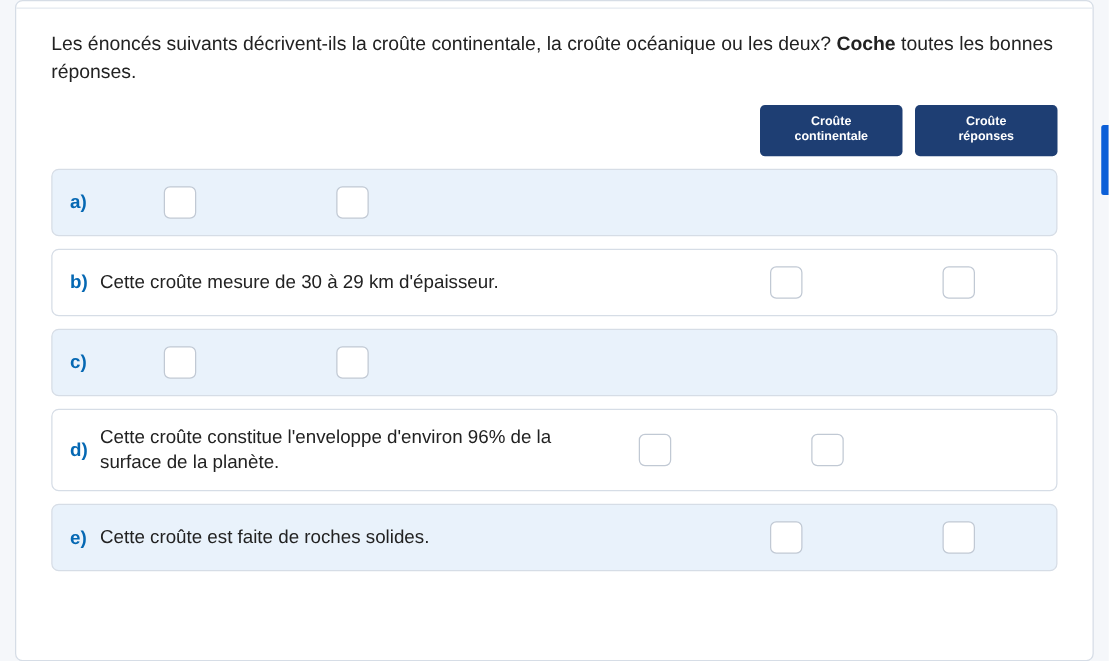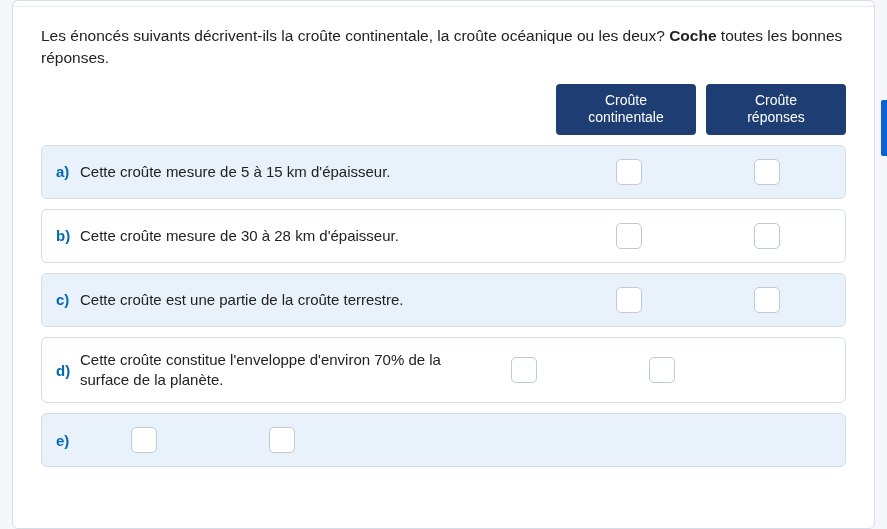--- a/index.html
+++ b/index.html
@@ -31,26 +31,26 @@
     color: #222;
   }
   .question-text b { font-weight: 700; }
   .headers {
     display: flex;
     justify-content: flex-end;
     padding: 0 28px 10px 28px;
     gap: 10px;
   }
   .col-header {
-    width: 140px;
+    width: 114px;
     background: #1e3e73;
     color: #fff;
     text-align: center;
-    font-weight: 400;
-    font-size: 14px;
+    font-weight: 700;
+    font-size: 10px;
     line-height: 1.25;
     padding: 8px 6px;
     border-radius: 4px;
   }
   .rows { padding: 0 28px; }
   .row {
     display: flex;
     align-items: center;
     border: 1px solid #d6dde6;
     border-radius: 6px;
@@ -117,64 +117,63 @@
     <div class="col-header">
       <span>Croûte</span><br>
       <span>réponses</span>
     </div>
   </div>
 
   <div class="rows">
 
     <div class="row shaded">
       <div class="letter">a)</div>
-      <div class="stmt">Cette croûte mesure de 5 à 15 km d'épaisseur.</div>
       <div class="check-col">
         <div class="checkbox"></div>
       </div>
       <div class="check-col">
         <div class="checkbox"></div>
       </div>
     </div>
 
     <div class="row plain">
       <div class="letter">b)</div>
-      <div class="stmt">Cette croûte mesure de 30 à 28 km d'épaisseur.</div>
+      <div class="stmt">Cette croûte mesure de 30 à 29 km d'épaisseur.</div>
       <div class="check-col">
         <div class="checkbox"></div>
       </div>
       <div class="check-col">
         <div class="checkbox"></div>
       </div>
     </div>
 
     <div class="row shaded">
       <div class="letter">c)</div>
-      <div class="stmt">Cette croûte est une partie de la croûte terrestre.</div>
       <div class="check-col">
         <div class="checkbox"></div>
       </div>
       <div class="check-col">
         <div class="checkbox"></div>
       </div>
     </div>
 
     <div class="row plain">
       <div class="letter">d)</div>
-      <div class="stmt" style="max-width:380px">Cette croûte constitue l'enveloppe d'environ 70% de la surface de la planète.</div>
+      <div class="stmt" style="max-width:380px">Cette croûte constitue l'enveloppe d'environ 96% de la surface de la planète.</div>
       <div class="check-col">
         <div class="checkbox"></div>
       </div>
       <div class="check-col">
         <div class="checkbox"></div>
       </div>
     </div>
 
     <div class="row shaded">
       <div class="letter">e)</div>
+      <div class="stmt">Cette croûte est faite de roches solides.</div>
       <div class="check-col">
         <div class="checkbox"></div>
       </div>
       <div class="check-col">
         <div class="checkbox"></div>
       </div>
     </div>
 
   </div>
 </div>

